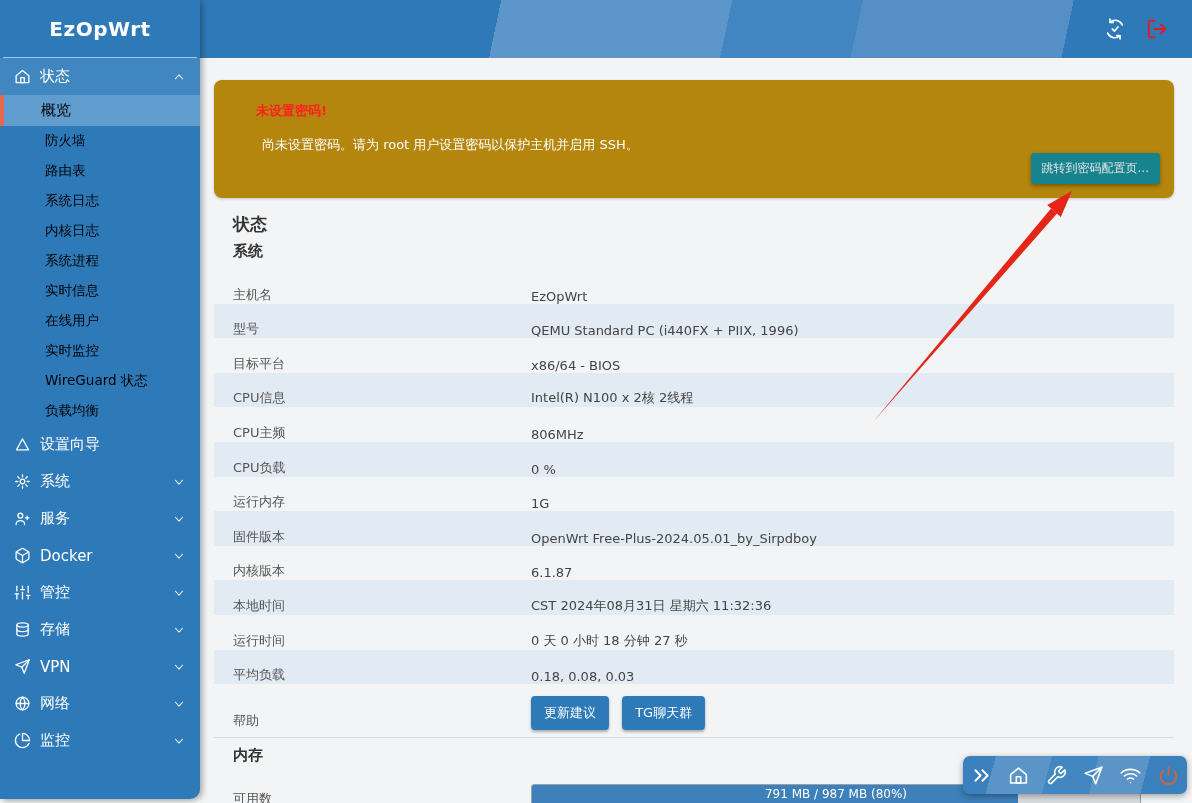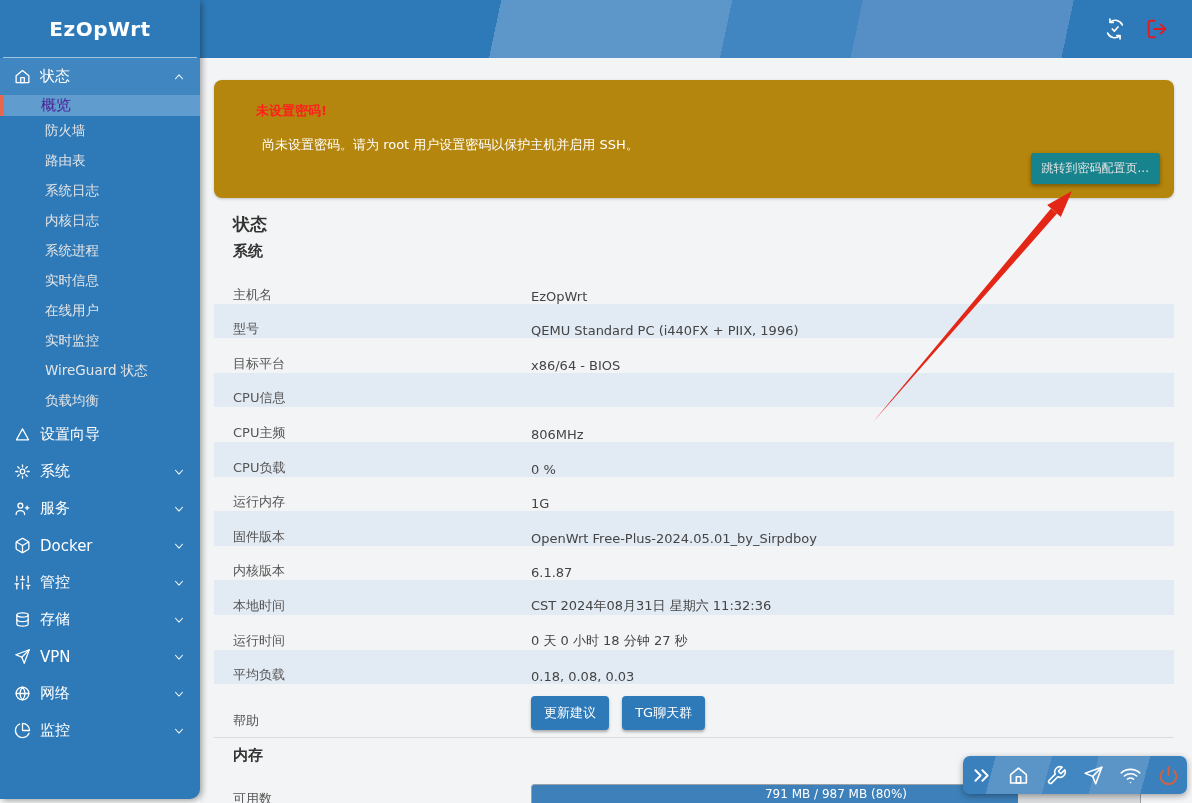--- a/index.html
+++ b/index.html
@@ -13,23 +13,23 @@
   .logo { height:57px; display:flex; align-items:center; justify-content:center;
     color:#fff; font-size:20px; font-weight:bold; letter-spacing:.5px; }
   .logo-divider { border:none; border-top:1px solid rgba(255,255,255,.55); margin:0 3px; }
   .nav-parent { height:37px; display:flex; align-items:center; padding:0 14px;
     color:#fff; font-size:15px; cursor:pointer; }
   .nav-parent.section-open { background:#4086c1; }
   .nav-parent .nav-ico { width:17px; height:17px; margin-right:9px; flex:0 0 17px; }
   .nav-parent .nav-label { flex:1; }
   .nav-parent .chev { width:14px; height:14px; opacity:.95; }
   .nav-sub { height:30px; display:flex; align-items:center; padding-left:41px;
-    color:#e5e5e5; font-size:13.5px; cursor:pointer; border-left:4px solid transparent; }
+    color:#000000; font-size:13.5px; cursor:pointer; border-left:4px solid transparent; }
   .nav-sub.active { background:#609cce; border-left-color:#e8684f; font-size:15px;
-    padding-left:37px; height:21px; color:#4c1d95; }
+    padding-left:37px; height:31px; color:#000000; }
   svg.stroke { fill:none; stroke:#fff; stroke-width:1.8; stroke-linecap:round; stroke-linejoin:round; }
 
   
   .topbar { position:absolute; left:200px; right:0; top:0; height:58px;
     background:linear-gradient(102deg,#2e7ab9 0%,#2e7ab9 30%,#5d96c8 30%,#5d96c8 53%,
       #4186c0 53%,#4186c0 66%,#568fc5 66%,#568fc5 87%,#2e7ab9 87%);
     display:flex; align-items:center; justify-content:flex-end; gap:20px; padding-right:24px;
     box-shadow:0 1px 3px rgba(0,0,0,.25); }
   .topbar .tb-ico { width:22px; height:22px; cursor:pointer; }
 
@@ -270,20 +270,21 @@
     <div class="row">
         <div class="cell-label">型号</div>
         <div class="cell-value">QEMU Standard PC (i440FX + PIIX, 1996)</div>
       </div>
     <div class="row">
         <div class="cell-label">目标平台</div>
         <div class="cell-value">x86/64 - BIOS</div>
       </div>
     <div class="row">
         <div class="cell-label">CPU信息</div>
+        <div class="cell-value">Intel(R) N100 x 2核 2线程</div>
       </div>
     <div class="row">
         <div class="cell-label">CPU主频</div>
         <div class="cell-value">806MHz</div>
       </div>
     <div class="row">
         <div class="cell-label">CPU负载</div>
         <div class="cell-value">0 %</div>
       </div>
     <div class="row">

